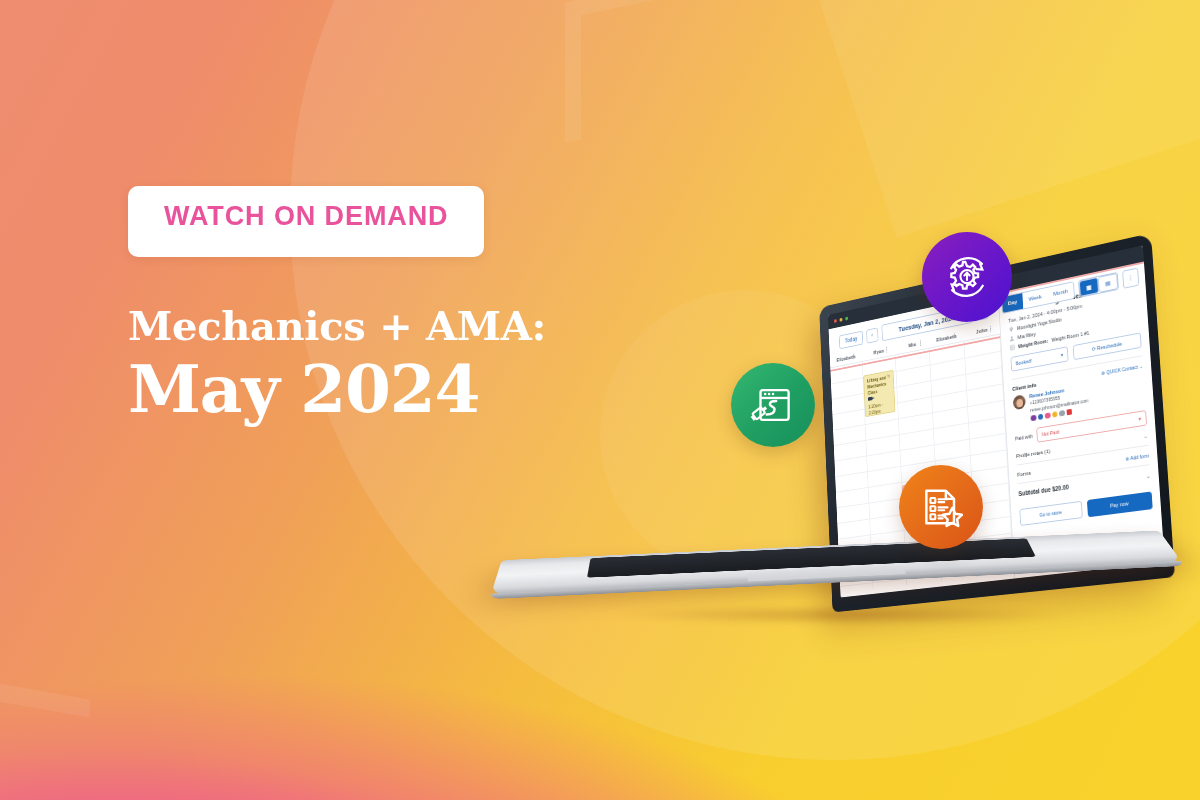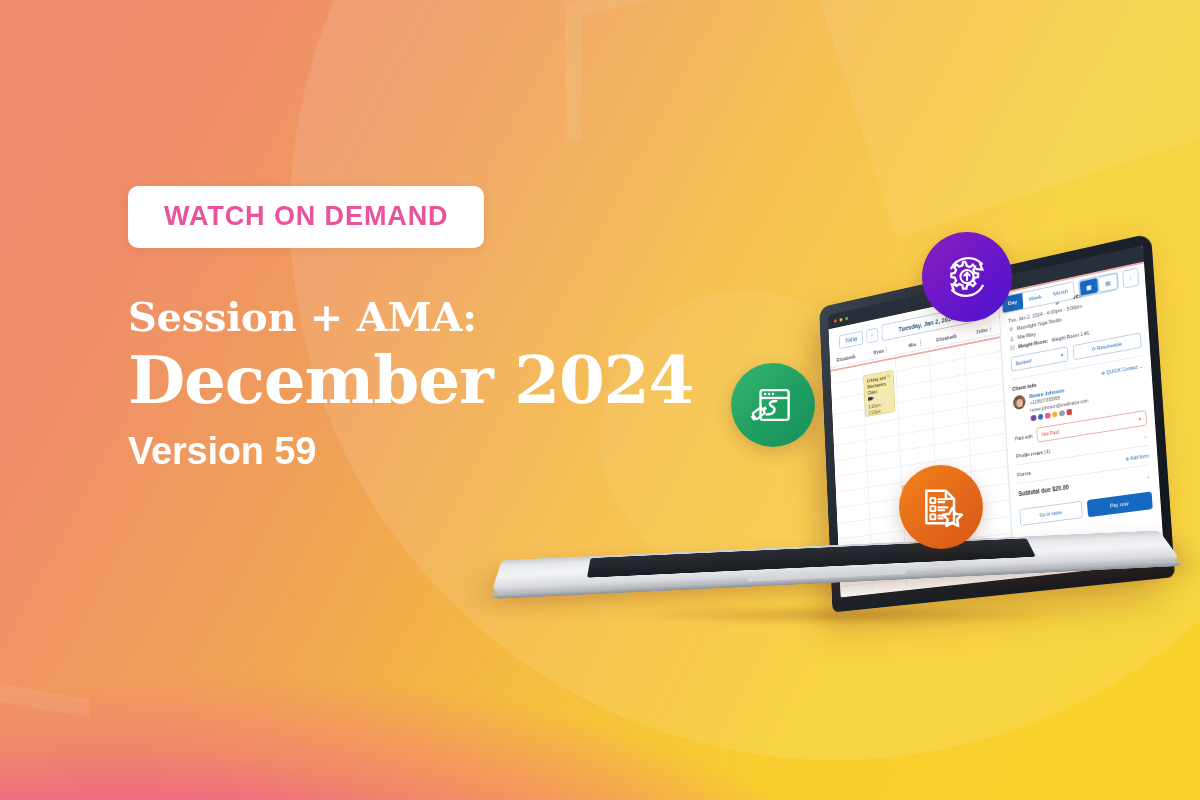--- a/index.html
+++ b/index.html
@@ -54,21 +54,21 @@
   .bg-glyph-b { left:-20px; top:690px; width:110px; height:120px;
     border-left:18px solid #fff; border-top:18px solid #fff;
     transform:skewY(10deg); }
 
   
   .copy { position:absolute; left:128px; top:186px; width:640px; z-index:6; }
   .badge {
     display:inline-block;
     background:#fff;
     border-radius:10px;
-    padding:17px 36px 18px;
+    padding:17px 36px 27px;
     box-shadow:0 2px 10px rgba(140,60,30,0.12);
   }
   .badge-text {
     color:#E8539C;
     font-size:27px;
     font-weight:bold;
     letter-spacing:0.9px;
     line-height:1;
     white-space:nowrap;
   }
@@ -304,25 +304,24 @@
   <div class="bg-glyph bg-glyph-a"></div>
   <div class="bg-glyph bg-glyph-b"></div>
   <div class="bg-pink-wash"></div>
   <div class="bg-pink-wash2"></div>
 </div>
 
 <div class="copy">
   <div class="badge">
     <div class="badge-text">WATCH ON DEMAND</div>
   </div>
-  <div class="eyebrow">Session + AMA:</div>
+  <div class="eyebrow">Mechanics + AMA:</div>
   <div class="headline">
-    <span class="l2">December 2024</span>
+    <span class="l2">May 2024</span>
   </div>
-  <div class="version">Version 59</div>
 </div>
 
 <div class="laptop">
 
   <div class="base-shadow"></div>
 
   <div class="lid">
     <div class="screen">
 
       <div class="app-topbar">

